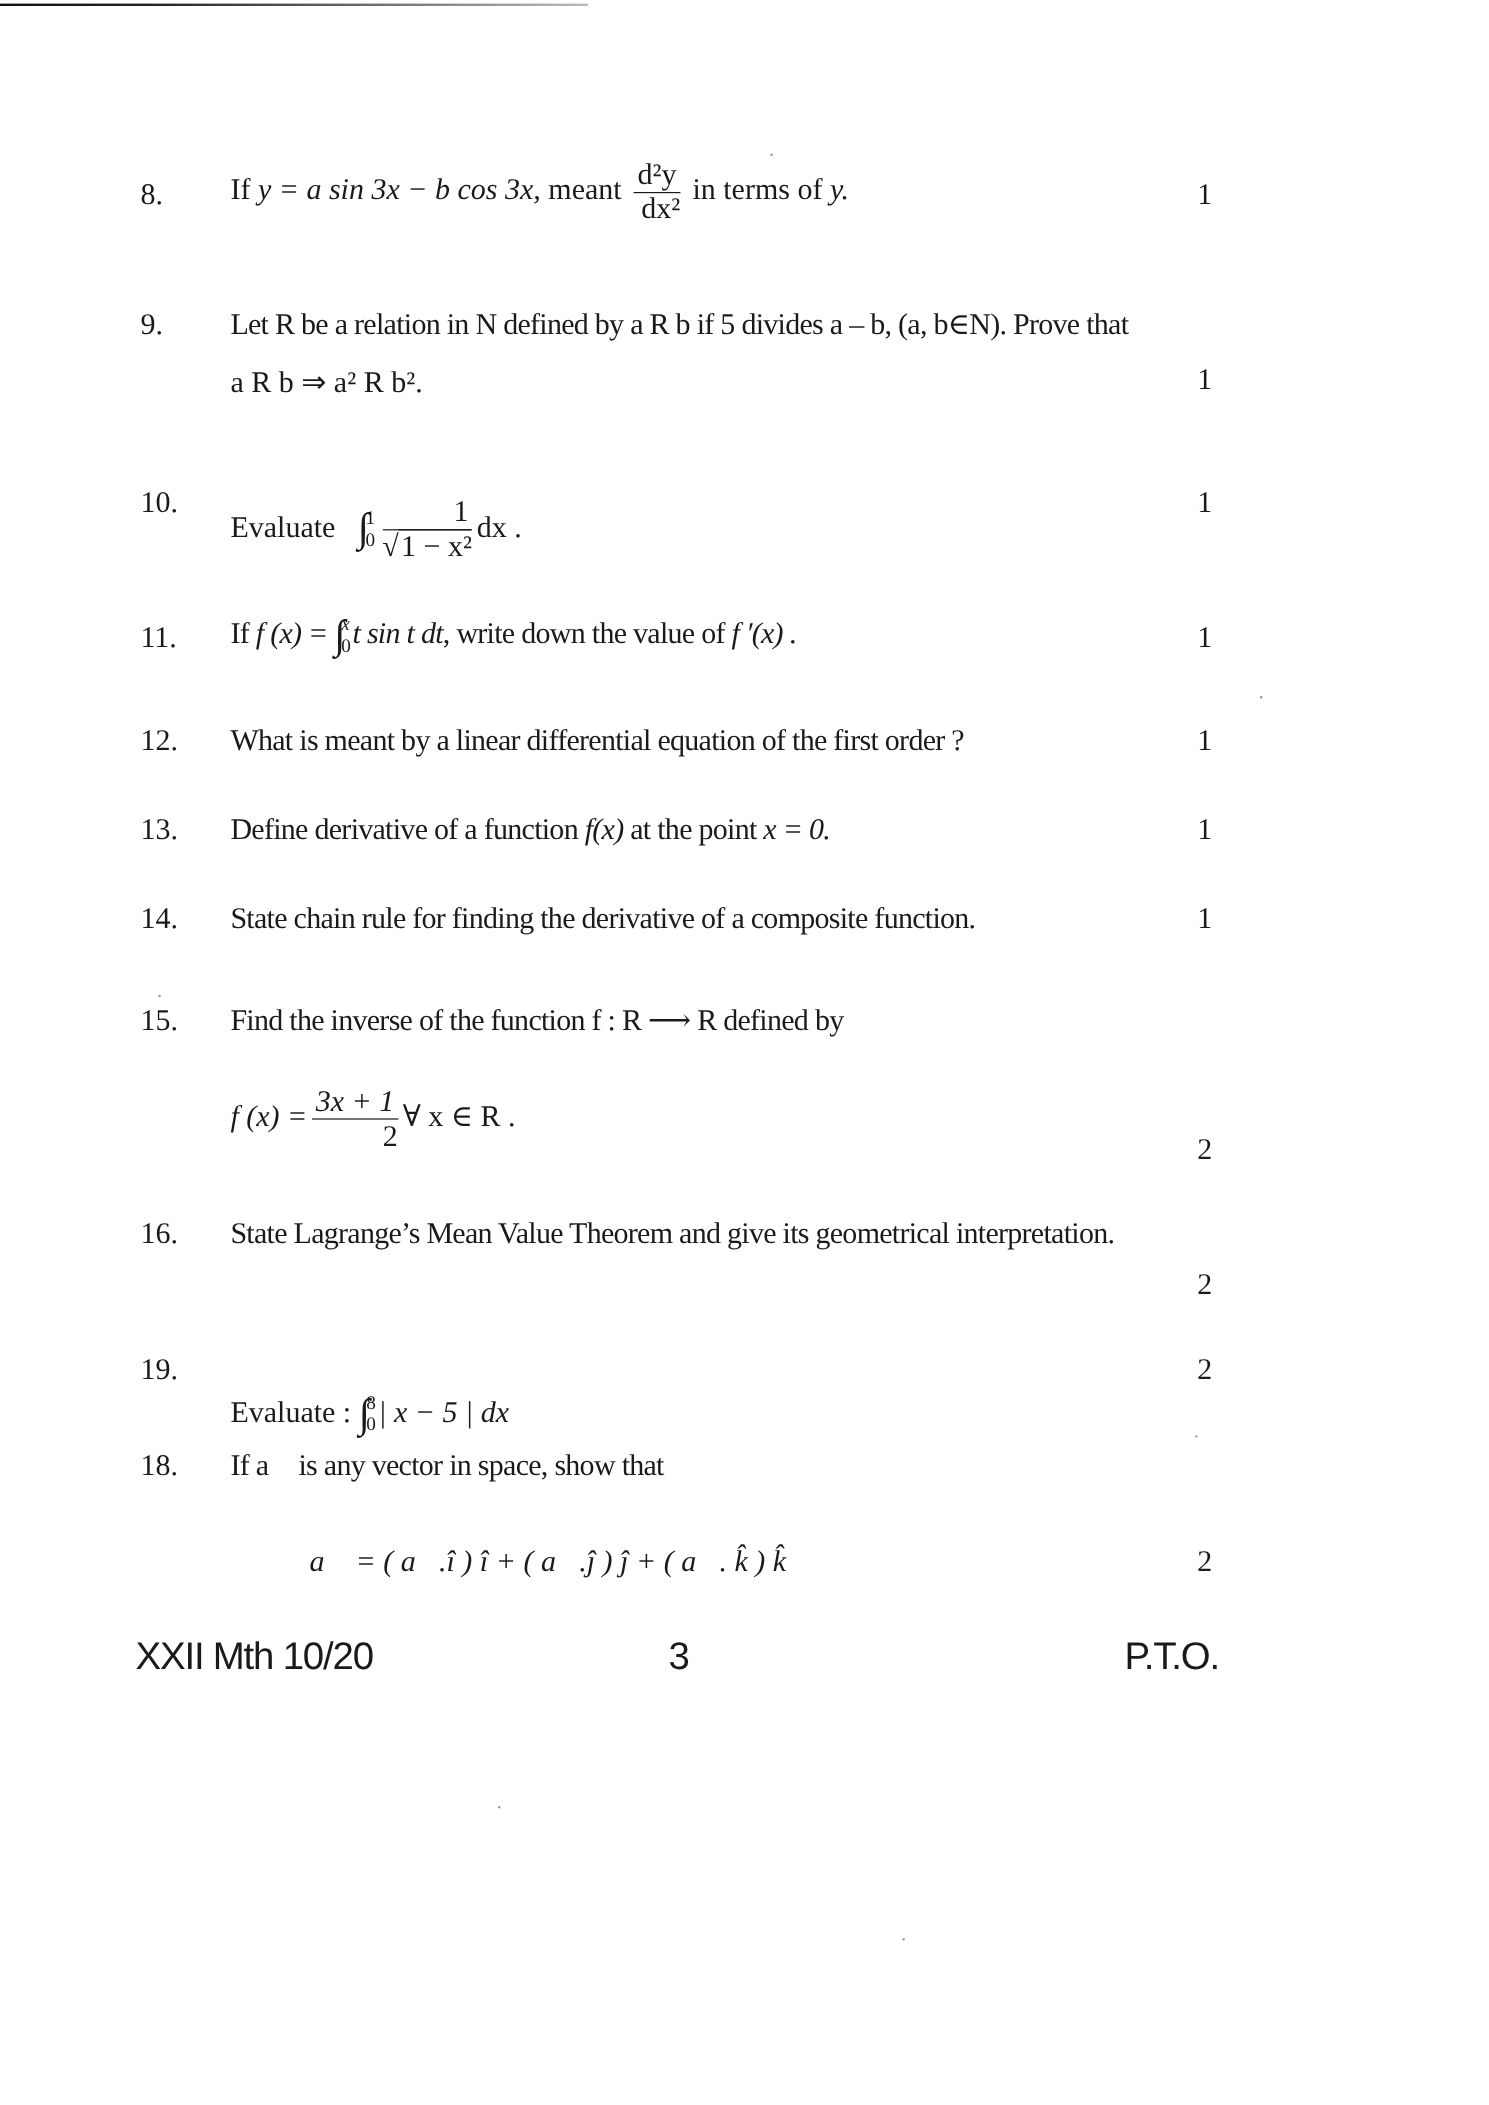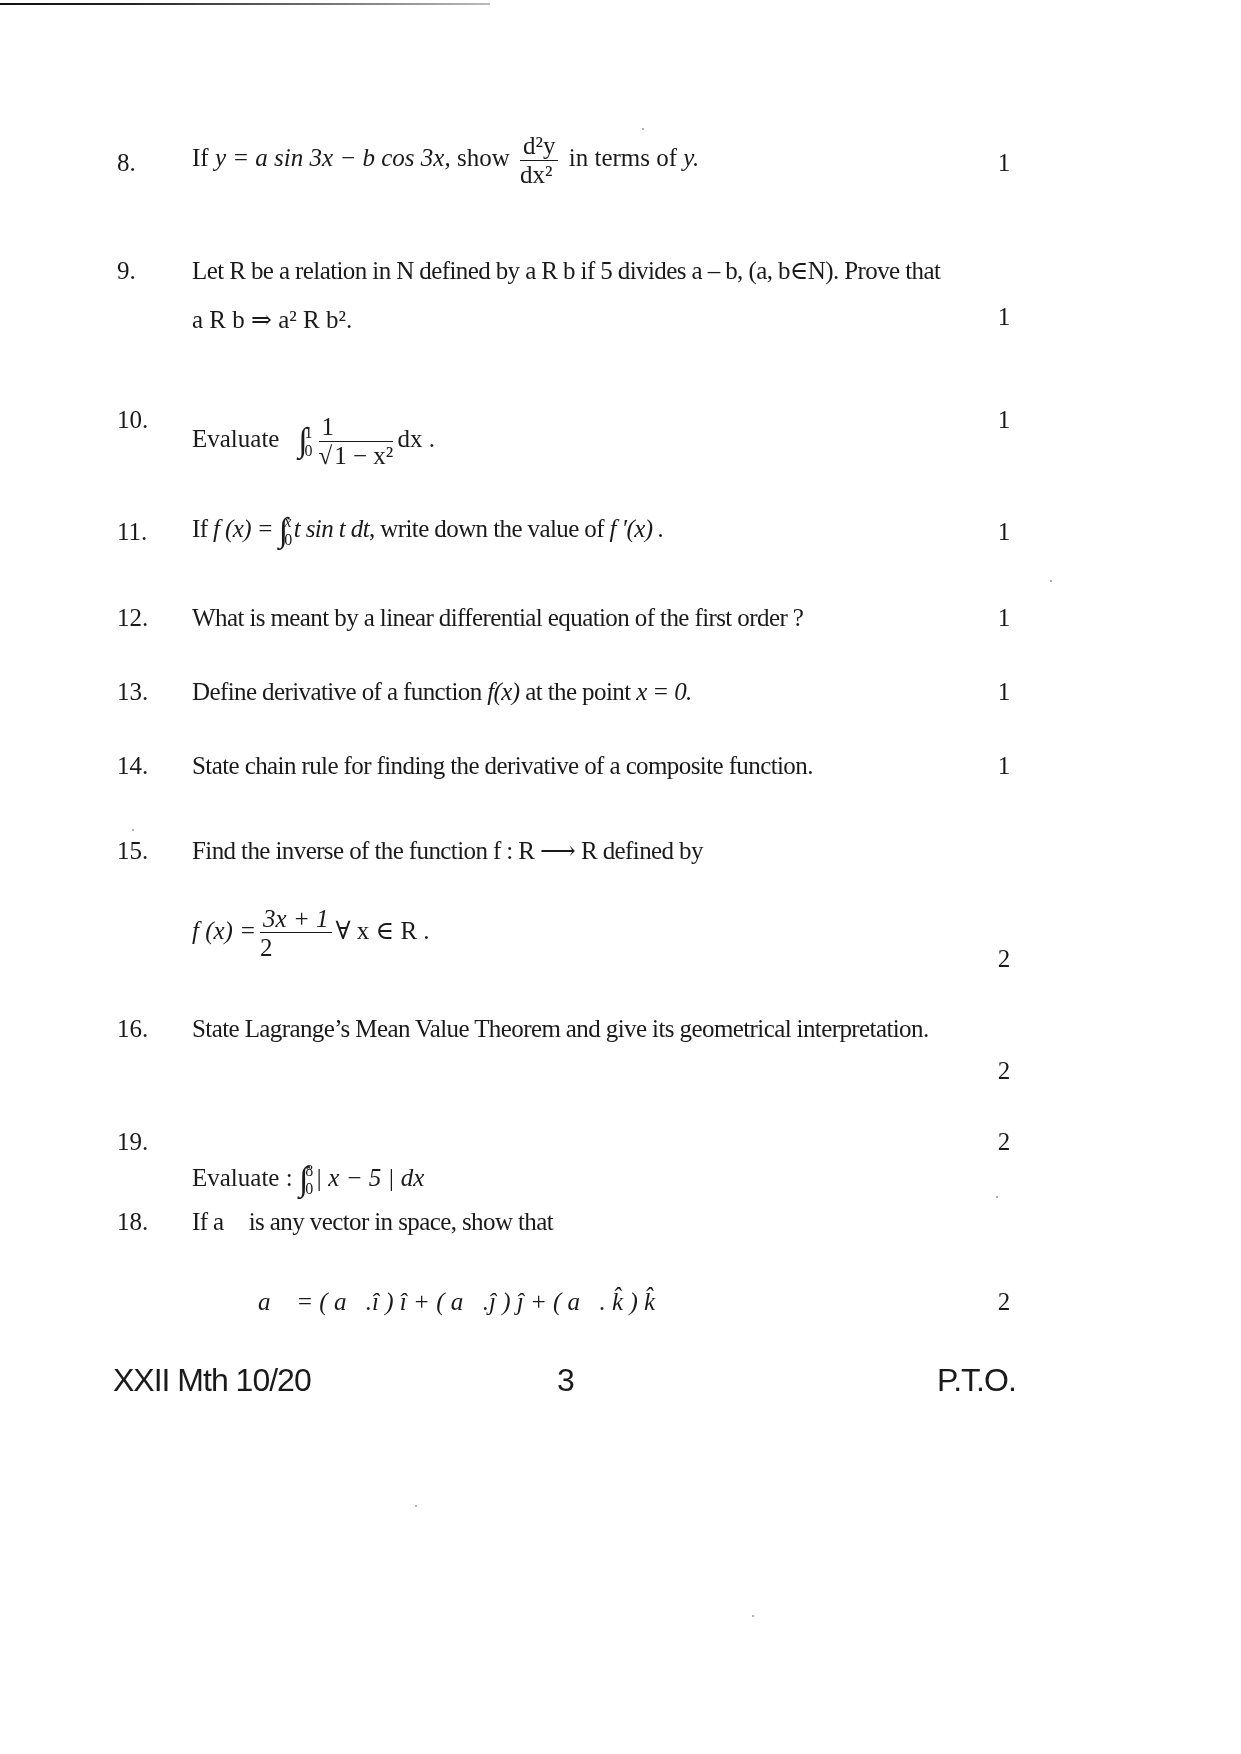--- a/index.html
+++ b/index.html
@@ -11,47 +11,47 @@
   .topline {
     position: absolute; left: 0; top: 3px; width: 490px; height: 2px;
     background: linear-gradient(to right, #111 0%, #222 25%, #666 60%, #bbb 100%);
   }
   .q { position: absolute; left: 0; width: 1241px; font-size: 25px; line-height: 30px; }
   .qnum { position: absolute; left: 117px; }
   .qtext { position: absolute; left: 192px; white-space: nowrap; }
   .marks { position: absolute; left: 994px; width: 20px; text-align: center; }
   .narrow { letter-spacing: -0.6px; }
   i, .it { font-style: italic; }
-  .frac { display: inline-block; vertical-align: middle; text-align: left; margin: 0 4px; }
+  .frac { display: inline-block; vertical-align: middle; text-align: right; margin: 0 4px; }
   .frac > span { display: block; line-height: 28px; }
   .frac .num { border-bottom: 1.5px solid #1a1a1a; padding: 0 3px; }
   .intg { font-size: 34px; position: relative; top: 4px; }
   .lims { display: inline-block; vertical-align: middle; font-size: 16px; line-height: 18px; margin-left: -3px; margin-right: 2px; }
   .lims span { display: block; }
   .sqrt { border-top: 1.5px solid #1a1a1a; padding-left: 2px; }
   .footer { position: absolute; top: 1362px; font-family: "Liberation Sans", "DejaVu Sans", sans-serif; font-size: 32px; letter-spacing: -1px; }
   .speck { position: absolute; width: 2px; height: 2px; background: #999; border-radius: 1px; }
 </style>
 </head>
 <body>
 
 <div class="topline"></div>
 
 <div class="q" style="top:148px;">
   <span class="qnum">8.</span>
   <span class="qtext" style="top:-16px;">
-    <span>If </span><i>y = a sin 3x − b cos 3x,</i><span> show </span><span class="frac"><span class="num">d²y</span><span>dx²</span></span><span> in terms of </span><i>y.</i>
+    <span>If </span><i>y = a sin 3x − b cos 3x,</i><span> meant </span><span class="frac"><span class="num">d²y</span><span>dx²</span></span><span> in terms of </span><i>y.</i>
   </span>
   <span class="marks">1</span>
 </div>
 
 <div class="q" style="top:256px;">
   <span class="qnum">9.</span>
   <span class="qtext narrow">Let R be a relation in N defined by  a R b  if 5 divides a – b, (a, b∈N). Prove that</span>
-  <span class="qtext" style="top:49px;">a R b ⇒ a² R b².</span>
+  <span class="qtext" style="top:49px;font-family:Liberation Serif, serif;">a R b ⇒ a² R b².</span>
   <span class="marks" style="top:46px;">1</span>
 </div>
 
 <div class="q" style="top:405px;">
   <span class="qnum">10.</span>
   <span class="qtext" style="top:-16px;margin-top:24px;">
     <span>Evaluate</span>&nbsp;&nbsp;
     <span class="intg">∫</span><span class="lims"><span>1</span><span>0</span></span><span class="frac"><span class="num">1</span><span>√<span class="sqrt">1 − x²</span></span></span><span>dx .</span>
   </span>
   <span class="marks">1</span>

